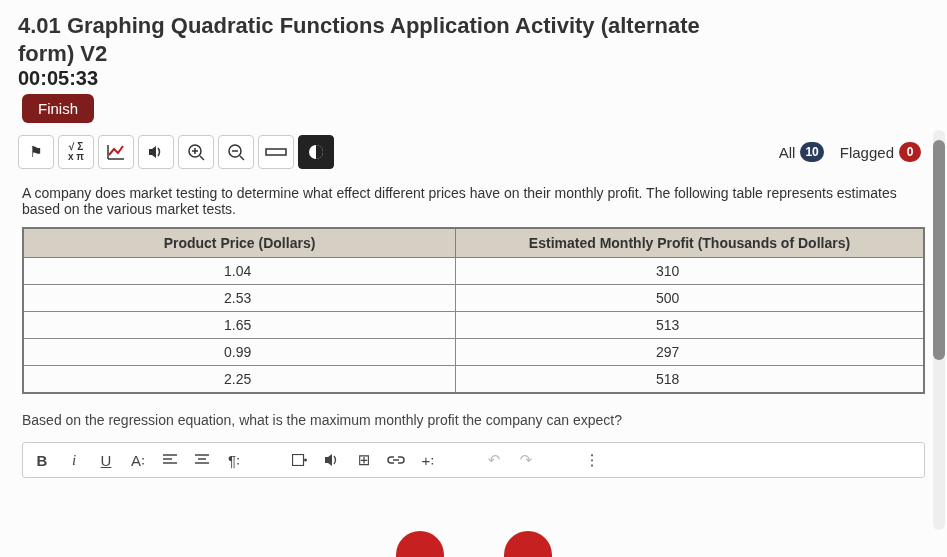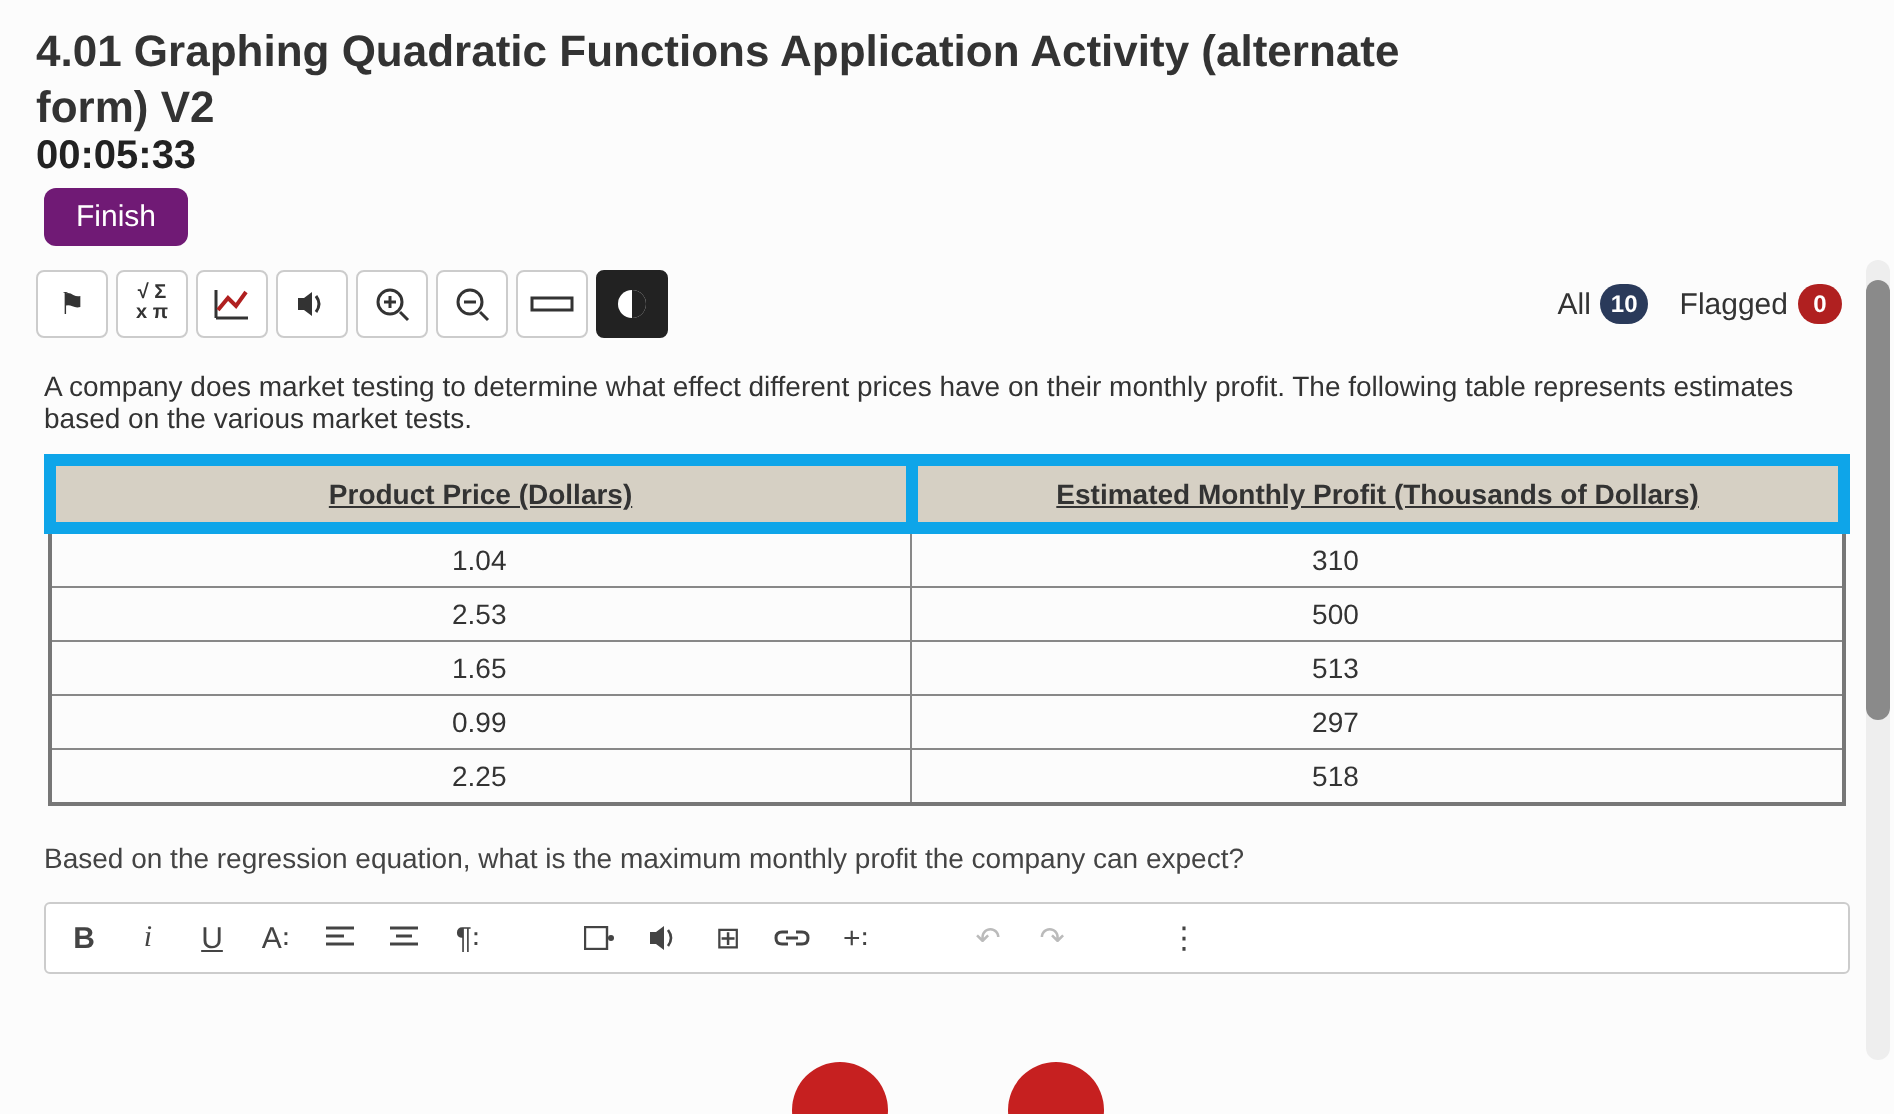--- a/index.html
+++ b/index.html
@@ -22,21 +22,21 @@
   .title {
     font-size: 22px;
     font-weight: bold;
     color: #333;
     max-width: 720px;
     line-height: 1.25;
   }
   .timer-area { text-align: center; }
   .timer { font-size: 20px; font-weight: bold; color: #222; margin-bottom: 4px; }
   .finish-btn {
-    background: #701a75;
+    background: #7f1d1d;
     color: #fff;
     border: none;
     border-radius: 6px;
     padding: 6px 16px;
     font-size: 15px;
     cursor: pointer;
   }
   .toolbar-row {
     display: flex;
     align-items: center;
@@ -71,25 +71,24 @@
   .question-text { font-size: 14px; color: #333; margin-bottom: 10px; }
   table.data {
     width: 100%;
     border-collapse: collapse;
     border: 2px solid #777;
     margin-bottom: 18px;
     font-size: 14px;
   }
   table.data th {
     background: #d6d0c4;
-    border: 6px solid #0ea5e9;
+    border: 1px solid #0ea5e9;
     padding: 6px;
     font-weight: bold;
     text-align: center;
-    text-decoration: underline;
   }
   table.data td {
     border: 1px solid #888;
     padding: 5px 8px;
     text-align: left;
   }
   table.data td:first-child { width: 48%; text-align:left; padding-left: 200px;}
   table.data td:last-child { padding-left: 200px; }
   .prompt2 { font-size: 14px; color: #444; margin-bottom: 14px; }
   .editor {

